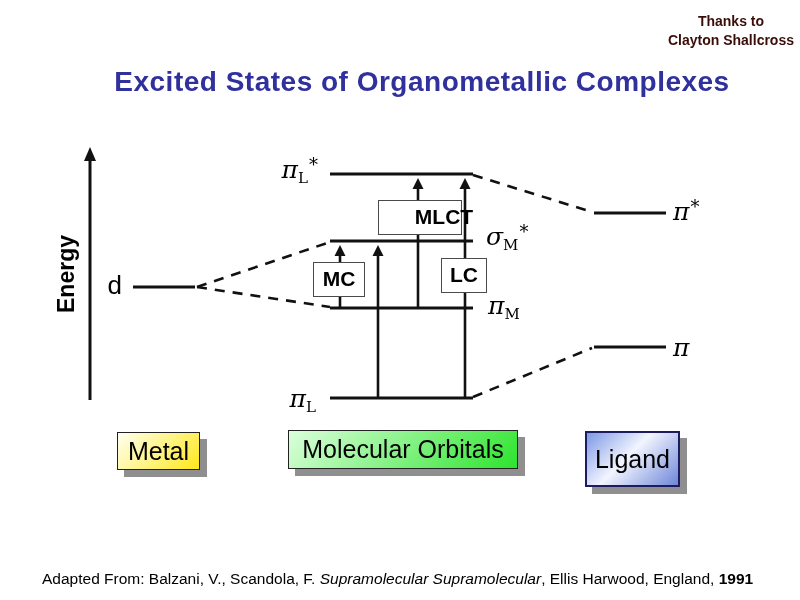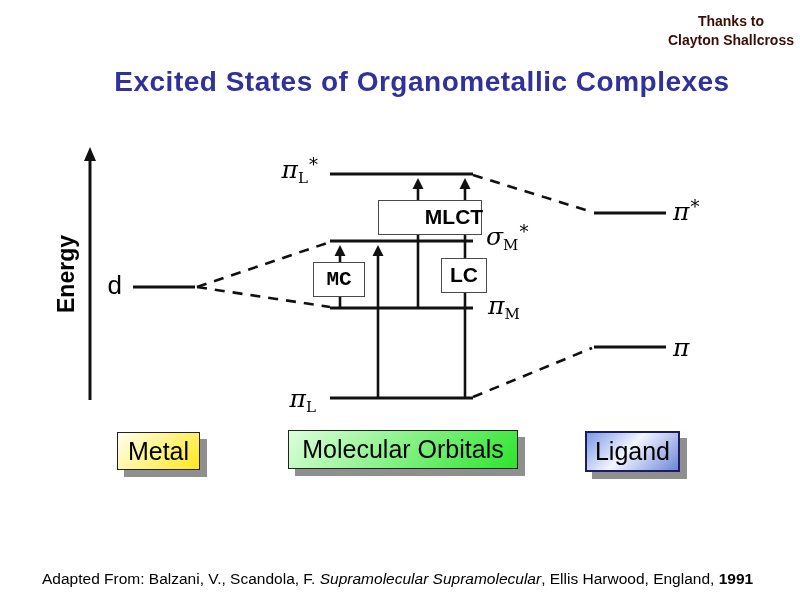--- a/index.html
+++ b/index.html
@@ -18,21 +18,21 @@
   .olabel .osup{font-size:18px;font-style:normal;vertical-align:7px;margin-left:1px;}
   .olabel.sans{font-family:"Liberation Sans",sans-serif;font-style:normal;font-size:26px;}
   .tbox{position:absolute;box-sizing:border-box;background:#fff;border:1.5px solid #4a4a4a;
         display:flex;align-items:center;justify-content:center;font-weight:bold;font-size:21px;z-index:3;}
   .cat{position:absolute;box-sizing:border-box;display:flex;align-items:center;justify-content:center;
        font-size:25px;border:1.5px solid #222;box-shadow:7px 7px 0 var(--shadow,#8f8f8f);z-index:3;}
   #cat-metal{left:117px;top:432px;width:83px;height:38px;
        background:linear-gradient(135deg,var(--metal-a,#fffff2) 0%,var(--metal-b,#ffe81a) 100%);}
   #cat-mo{left:288px;top:430px;width:230px;height:39px;
        background:linear-gradient(135deg,var(--mo-a,#dcffdc) 0%,var(--mo-b,#2de42d) 100%);}
-  #cat-ligand{left:585px;top:431px;width:95px;height:41px;border:2px solid #1c1c5e;
+  #cat-ligand{left:585px;top:431px;width:95px;height:56px;border:2px solid #1c1c5e;
        background:linear-gradient(135deg,var(--ligand-a,#7d99e6) 0%,var(--ligand-b,#f2f5ff) 45%,var(--ligand-c,#6e86d8) 100%);}
   #banner{position:absolute;left:86px;top:508px;width:626px;height:45px;box-sizing:border-box;
        background:var(--banner,#d4f2f4);border:2px solid #161616;box-shadow:7px 7px 0 var(--shadow,#8f8f8f);
        display:flex;align-items:center;justify-content:center;font-size:25px;z-index:3;}
   #citation{position:absolute;left:42px;top:570px;font-size:15.5px;white-space:nowrap;z-index:2;}
   .c-italic{font-style:italic;}
   .c-bold{font-weight:bold;}
 </style>
 </head>
 <body>
@@ -76,22 +76,22 @@
   </div>
   <div id="cat-metal" class="cat">
     <span>Metal</span>
   </div>
   <div id="cat-ligand" class="cat">
     <span>Ligand</span>
   </div>
 
 
   <div id="citation"><span class="c-normal">Adapted From: Balzani, V.,  Scandola, F. </span><span class="c-italic">Supramolecular Supramolecular</span><span class="c-normal">, Ellis Harwood, England, </span><span class="c-bold">1991</span></div>
-<div class="tbox" style="left: 378px; top: 199.5px; width: 104px; height: 35px; padding-left: 48px;">MLCT</div>
-    <div class="tbox" style="left: 313px; top: 261.5px; width: 52px; height: 35px; font-family: Liberation Mono, monospace;">MC</div>
+<div class="tbox" style="left: 378px; top: 199.5px; width: 84px; height: 35px; padding-left: 48px;">MLCT</div>
+    <div class="tbox" style="left: 313px; top: 261.5px; width: 52px; height: 35px;">MC</div>
     <div class="tbox" style="left: 441px; top: 257.5px; width: 46px; height: 35px;">LC</div>
     <div class="olabel" style="top: 171px; right: 482px;"><span class="obase">π</span><span class="osub">L</span><span class="osup">*</span></div>
     <div class="olabel" style="top: 238px; left: 486px;"><span class="obase">σ</span><span class="osub">M</span><span class="osup">*</span></div>
     <div class="olabel" style="top: 307px; left: 488px;"><span class="obase">π</span><span class="osub">M</span></div>
     <div class="olabel" style="top: 400px; right: 484px;"><span class="obase">π</span><span class="osub">L</span></div>
     <div class="olabel" style="top: 211px; left: 673px;"><span class="obase">π</span><span class="osup">*</span></div>
     <div class="olabel" style="top: 347px; left: 673px;"><span class="obase">π</span></div>
     <div class="olabel sans" style="top: 285px; right: 678px;"><span class="obase">d</span></div>
   </div>
 

